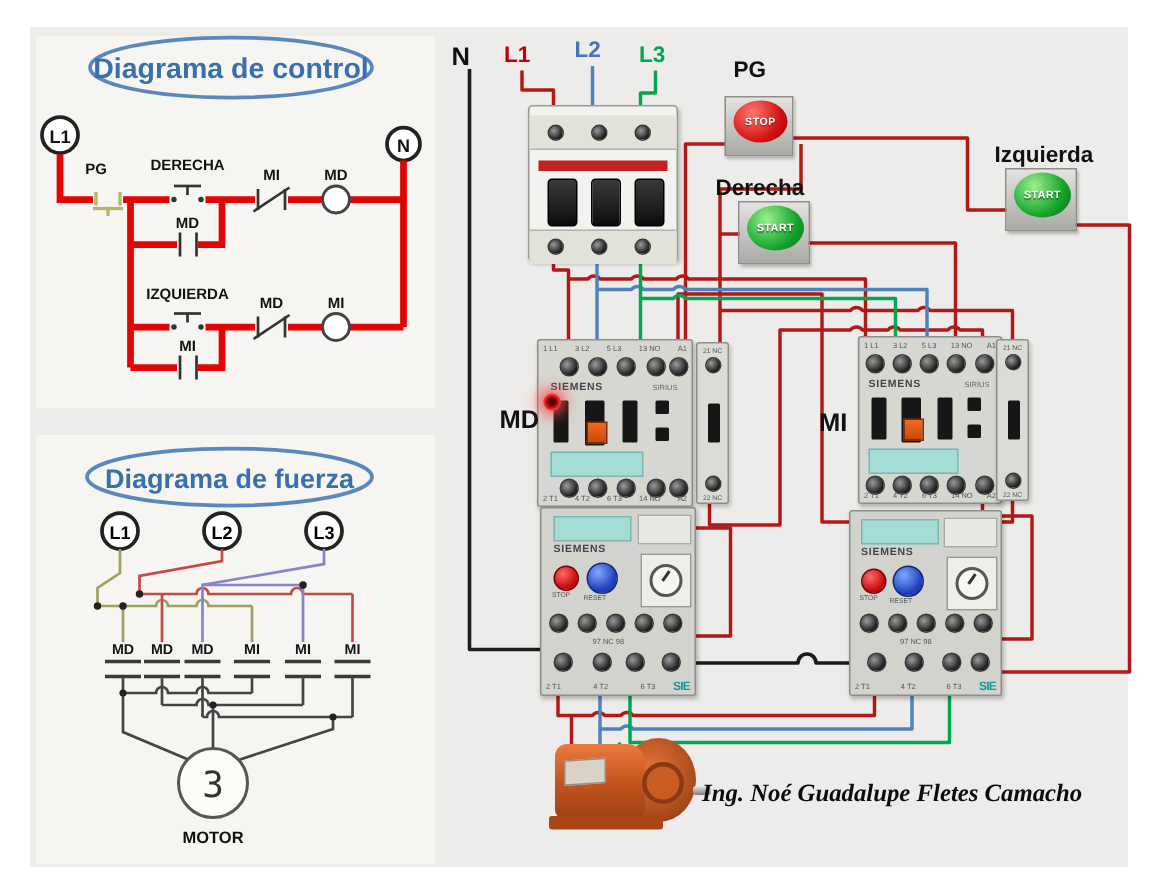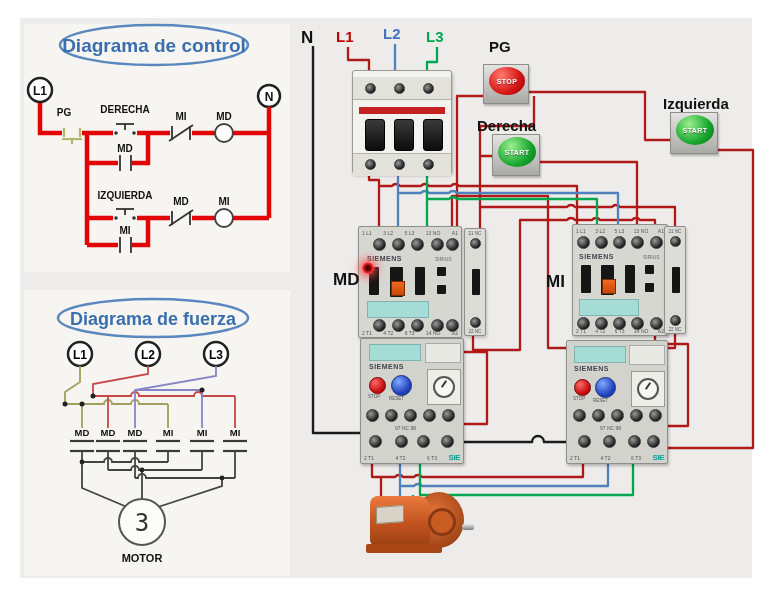--- a/index.html
+++ b/index.html
@@ -439,13 +439,14 @@
 
   <div class="comp" style="left:364px;top:484px;width:112px;height:78px;">
     <div class="motorcap"></div>
     <div class="motorbody"></div>
     <div class="motorplate"></div>
     <div class="motorring"></div>
     <div class="motorshaft"></div>
     <div class="motorbase"></div>
   </div>
 
+  <div class="sig">Ing. Noé Guadalupe Fletes Camacho</div>
 </div>
 
 </body></html>

